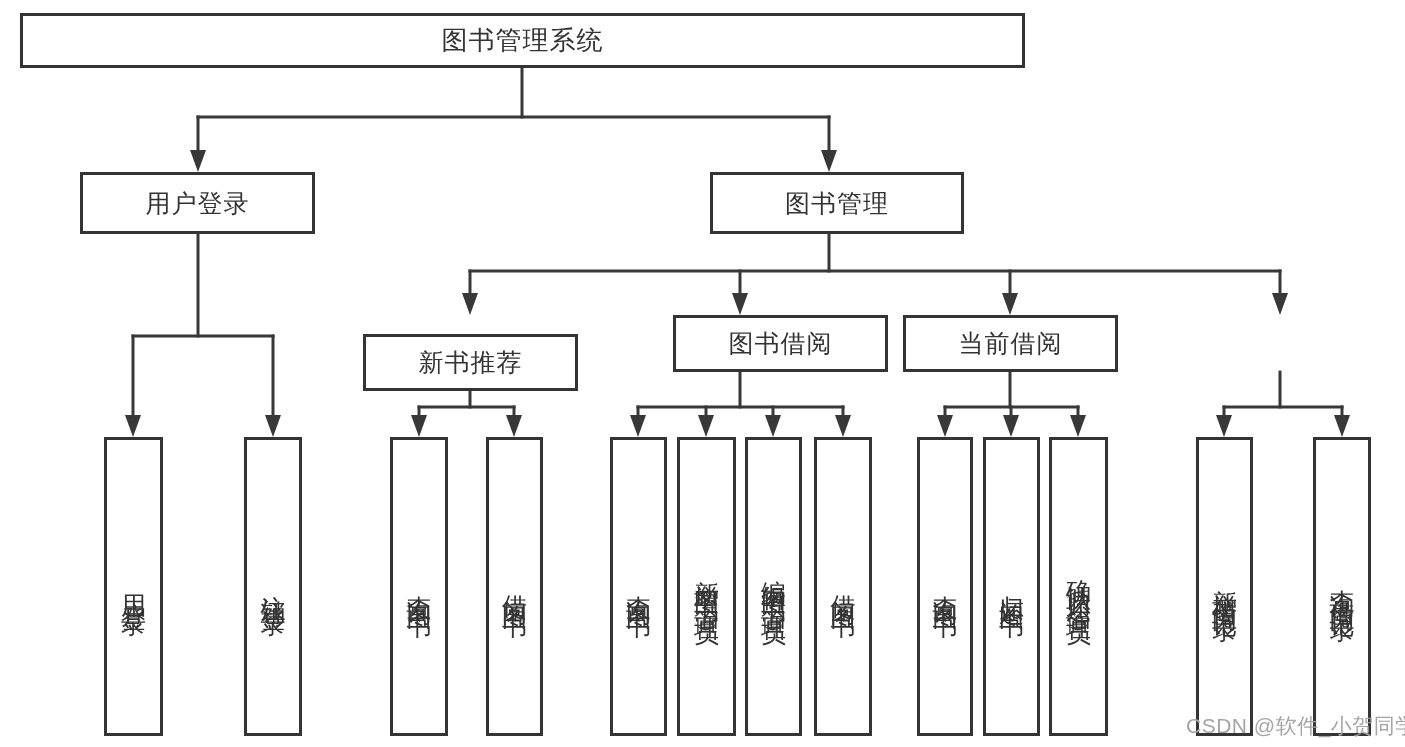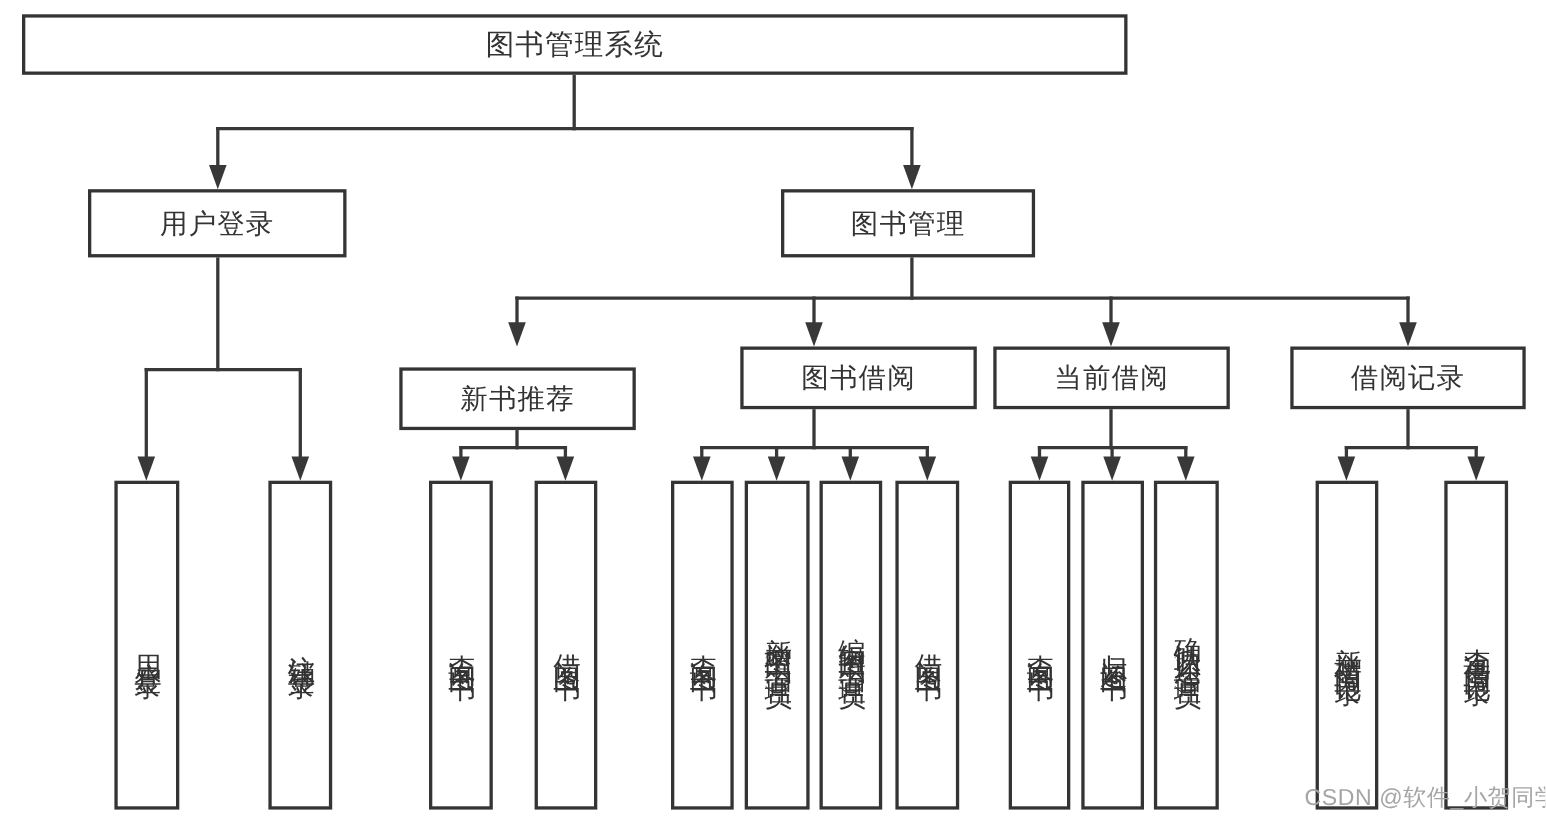--- a/index.html
+++ b/index.html
@@ -83,35 +83,32 @@
       <polygon points="1334,415 1350,415 1342,437" fill="#383838"></polygon>
     </svg>
 
   <div class="node" style="left:20px;top:13px;width:1005px;height:55px;">
     <span class="h-label root-label">图书管理系统</span>
   </div>
 
   <div class="node" style="left:80px;top:172px;width:235px;height:62px;">
     <span class="h-label">用户登录</span>
   </div>
-  <div class="node" style="left:710px;top:172px;width:231px;height:62px;">
+  <div class="node" style="left:710px;top:172px;width:254px;height:62px;">
     <span class="h-label">图书管理</span>
   </div>
 
   <div class="node" style="left:363px;top:315px;width:215px;height:57px;margin-top:19px;">
     <span class="h-label">新书推荐</span>
   </div>
   <div class="node" style="left:633px;top:315px;width:215px;height:57px;margin-left:40px;">
     <span class="h-label">图书借阅</span>
   </div>
   <div class="node" style="left:903px;top:315px;width:215px;height:57px;text-align:center;">
     <span class="h-label">当前借阅</span>
-  </div>
-  <div class="node" style="left:1173px;top:315px;width:214px;height:57px;">
-    <span class="h-label">借阅记录</span>
   </div>
 
   <div class="node leaf" style="left:104px;top:437px;width:59px;height:299px;">
     <span class="v-label">用户登录</span>
   </div>
   <div class="node leaf" style="left:244px;top:437px;width:58px;height:299px;">
     <span class="v-label">注销登录</span>
   </div>
 
   <div class="node leaf" style="left:390px;top:437px;width:58px;height:299px;">

